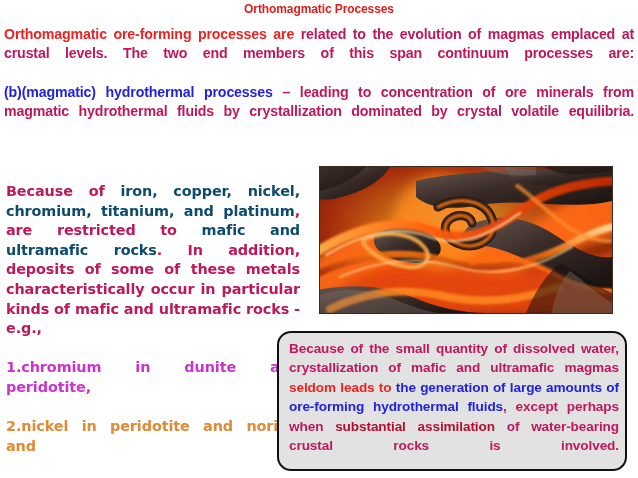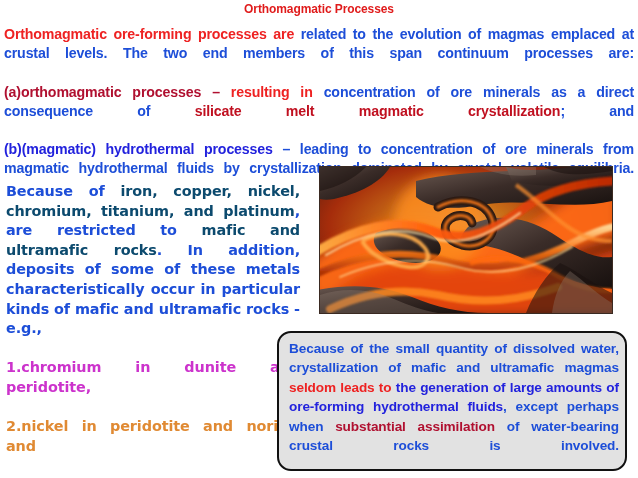--- a/index.html
+++ b/index.html
@@ -51,21 +51,21 @@
   }
   .intro-block p {
     margin: 0;
   }
   .intro-block p + p { margin-top: 0px; }
 
   .c-red      { color: #ee2222; margin-top: 28px; }
   .c-crimson  { color: #b01030; }
   .c-darkred  { color: #c01020; }
   .c-blue     { color: #2222dd; }
-  .c-black    { color: #1d4ed8; }
+  .c-black    { color: #be185d; }
 
   
   .intro-block p::after {
     content: "";
     display: inline-block;
     width: 100%;
   }
 
   
   .left-col {
@@ -134,21 +134,20 @@
 </head>
 <body>
 
 <div class="slide">
 
   <div class="slide-title">Orthomagmatic Processes</div>
 
   <div class="intro-block">
     <p><span class="c-red">Orthomagmatic ore-forming processes are</span><span class="c-black"> related to the evolution of magmas emplaced at crustal levels. The two end members of this span continuum processes are:</span></p>
 
-    <p><span class="c-crimson">(a)orthomagmatic processes – </span><span class="c-red">resulting in</span><span class="c-black"> concentration of ore minerals as a direct consequence of </span><span class="c-darkred">silicate melt magmatic crystallization</span><span class="c-black">; and</span></p>
 
     <p><span class="c-blue">(b)(magmatic) hydrothermal processes</span><span class="c-black"> – leading to concentration of ore minerals from magmatic hydrothermal fluids by crystallization dominated by crystal volatile equilibria.</span></p>
   </div>
 
   <div class="left-col">
     <p><span class="c-black">Because of </span><span class="c-brick">iron, copper, nickel, chromium, titanium, and platinum</span><span class="c-black">, are restricted to </span><span class="c-brick">mafic and ultramafic rocks</span><span class="c-black">. In addition, deposits of some of these metals characteristically occur in particular kinds of mafic and ultramafic rocks - e.g.,</span></p>
 
     <p class="c-magenta">1.chromium in dunite and peridotite,</p>
     <p class="c-orange">2.nickel in peridotite and norite, and</p>
     <p class="c-green">3.titanium in gabbro and anorthosite.</p>

